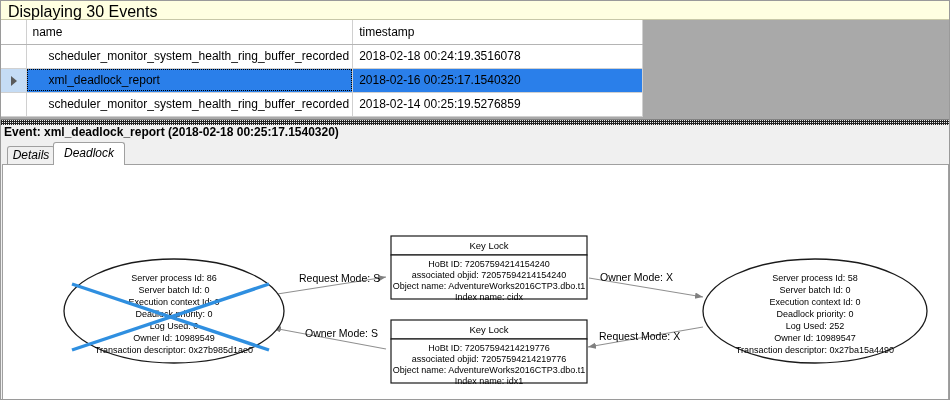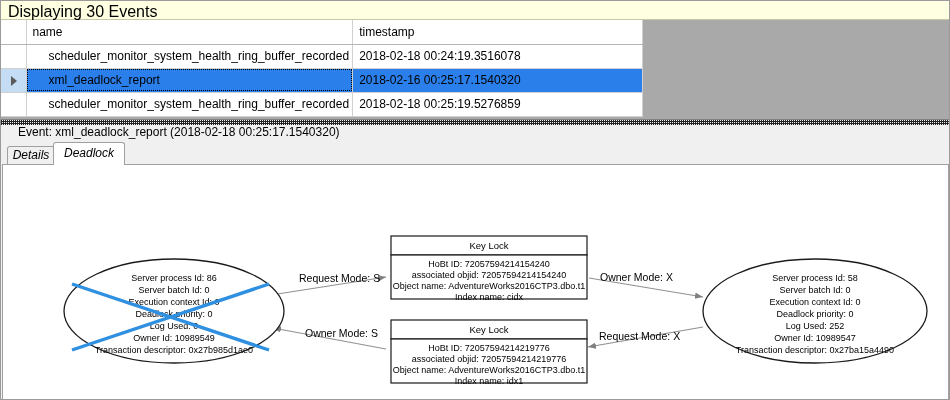--- a/index.html
+++ b/index.html
@@ -113,24 +113,25 @@
     opacity: .85;
   }
 
   
   .event-header {
     position: absolute;
     left: 0; top: 124px;
     width: 950px; height: 18px;
     font-size: 12px;
     color: #000;
-    padding-left: 17px;
+    padding-left: 3px;
     box-sizing: border-box;
     background: #f0f0f0;
     white-space: nowrap;
+    font-weight: bold;
   }
 
   
   .tabstrip {
     position: absolute;
     left: 0; top: 142px;
     width: 950px; height: 22px;
     background: #f0f0f0;
     font-style: italic;
   }
@@ -215,21 +216,21 @@
         <tr class="row-selected">
           <td class="cell-sel col-sel">
             <span class="sel-arrow"></span>
           </td>
           <td class="cell-name col-name focus-cell">xml_deadlock_report</td>
           <td class="cell-ts col-ts">2018-02-16 00:25:17.1540320</td>
         </tr>
         <tr>
           <td class="cell-sel col-sel"></td>
           <td class="cell-name col-name">scheduler_monitor_system_health_ring_buffer_recorded</td>
-          <td class="cell-ts col-ts">2018-02-18 00:25:19.5276859</td>
+          <td class="cell-ts col-ts">2018-02-14 00:25:19.5276859</td>
         </tr>
       </tbody>
     </table>
   </div>
 
   <div class="splitter"></div>
 
   <div class="event-header">Event: xml_deadlock_report (2018-02-18 00:25:17.1540320)</div>
 
   <div class="tabstrip">

